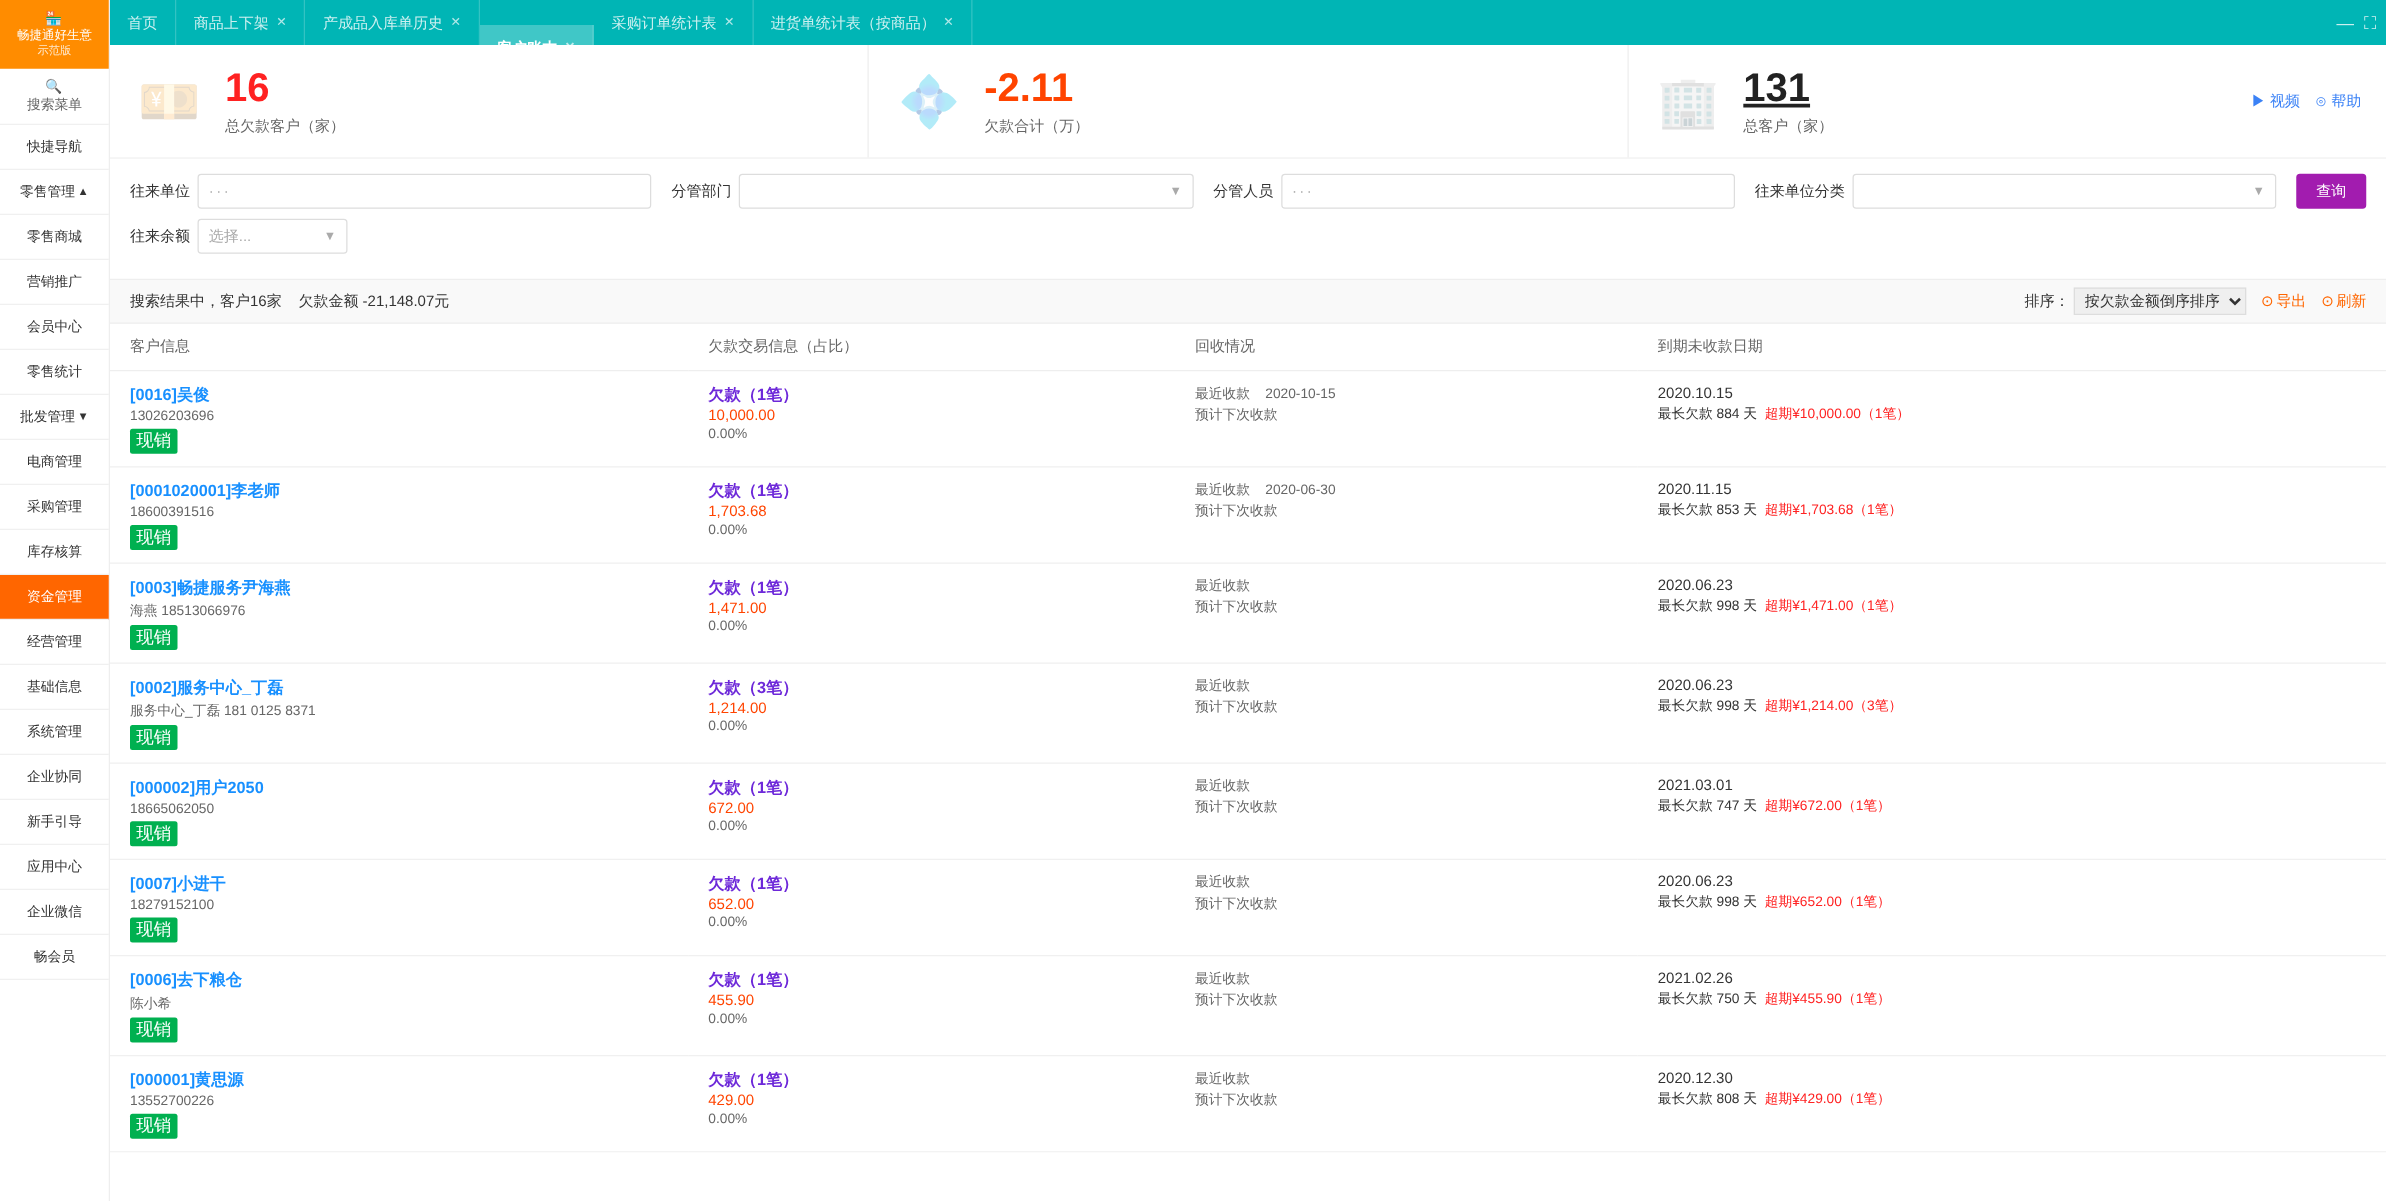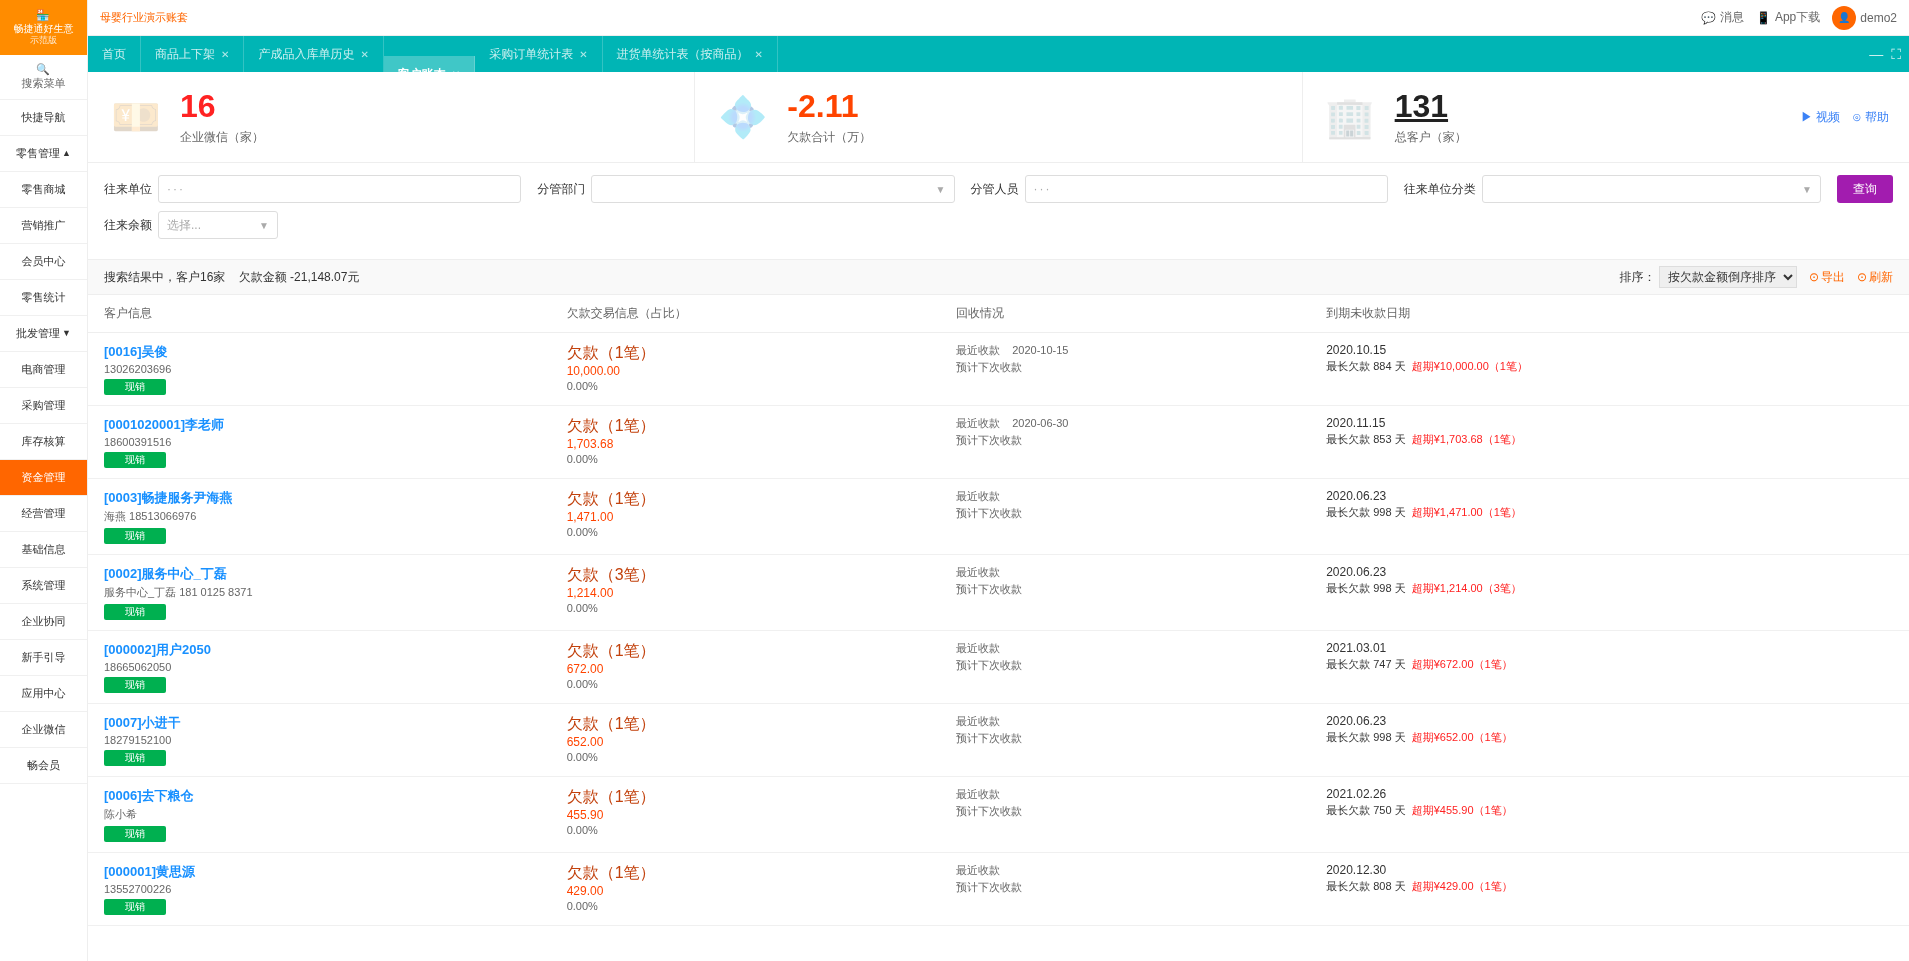--- a/index.html
+++ b/index.html
@@ -67,23 +67,23 @@
     .sort-select { font-size: 12px; color: #333; border: 1px solid #ddd; padding: 2px 4px; cursor: pointer; }
     .action-btn { color: #ff6600; cursor: pointer; display: flex; align-items: center; gap: 2px; }
 
     
     .table-container { overflow-x: auto; }
     table { width: 100%; border-collapse: collapse; }
     th { padding: 10px 16px; text-align: left; font-size: 12px; color: #666; font-weight: normal; border-bottom: 1px solid #eee; background: #fff; white-space: nowrap; }
     td { padding: 10px 16px; font-size: 12px; color: #333; border-bottom: 1px solid #f0f0f0; vertical-align: top; }
     .customer-name-link { color: #1890ff; cursor: pointer; font-size: 13px; font-weight: bold; }
     .customer-phone { color: #666; font-size: 11px; margin-top: 2px; }
-    .badge-green { background: #00b050; color: white; font-size: 10px; padding: 1px 21px; border-radius: 2px; margin-top: 4px; display: inline-block; }
+    .badge-green { background: #00b050; color: white; font-size: 14px; padding: 1px 5px; border-radius: 2px; margin-top: 4px; display: inline-block; }
     .amount-orange { color: #ff4400; cursor: pointer; }
-    .debt-count { color: #c2410c; font-size: 16px; }
+    .debt-count { color: #6d28d9; font-size: 13px; font-weight: bold; }
     .percent { color: #666; font-size: 11px; margin-top: 2px; }
     .overdue-red { color: #ff2222; font-size: 11px; cursor: pointer; }
     .date-text { color: #333; font-size: 12px; }
     .overdue-days { color: #333; font-size: 11px; margin-top: 2px; }
     .latest-collect { font-size: 11px; color: #666; }
     .next-collect { font-size: 11px; color: #666; margin-top: 2px; }
   </style>
 </head>
 <body>
 
@@ -155,39 +155,20 @@
   <div class="sidebar-item">
     <div>企业微信</div>
   </div>
   <div class="sidebar-item">
     <div>畅会员</div>
   </div>
 </div>
 
 <div class="main">
 
-  <div class="topbar">
-    <div class="topbar-left">
-      <span style="color:#ff6600;font-size:11px;">母婴行业演示账套</span>
-    </div>
-    <div class="topbar-right">
-      <div class="topbar-btn">
-        <span>💬</span>
-        <span>消息</span>
-      </div>
-      <div class="topbar-btn">
-        <span>📱</span>
-        <span>App下载</span>
-      </div>
-      <div class="topbar-btn">
-        <div class="avatar">👤</div>
-        <span>demo2</span>
-      </div>
-    </div>
-  </div>
 
   <div class="tabs">
     <div class="tab home">
       <span>首页</span>
     </div>
     <div class="tab">
       <span>商品上下架</span>
       <span class="tab-close">✕</span>
     </div>
     <div class="tab">
@@ -212,21 +193,21 @@
     </div>
   </div>
 
   <div class="content">
 
     <div class="stats-row">
       <div class="stat-card">
         <div class="stat-icon red">💴</div>
         <div class="stat-info">
           <div class="stat-number red">16</div>
-          <div class="stat-label">企业微信（家）</div>
+          <div class="stat-label">总欠款客户（家）</div>
         </div>
       </div>
       <div class="stat-card">
         <div class="stat-icon pink">💠</div>
         <div class="stat-info">
           <div class="stat-number orange">-2.11</div>
           <div class="stat-label">欠款合计（万）</div>
         </div>
       </div>
       <div class="stat-card">

